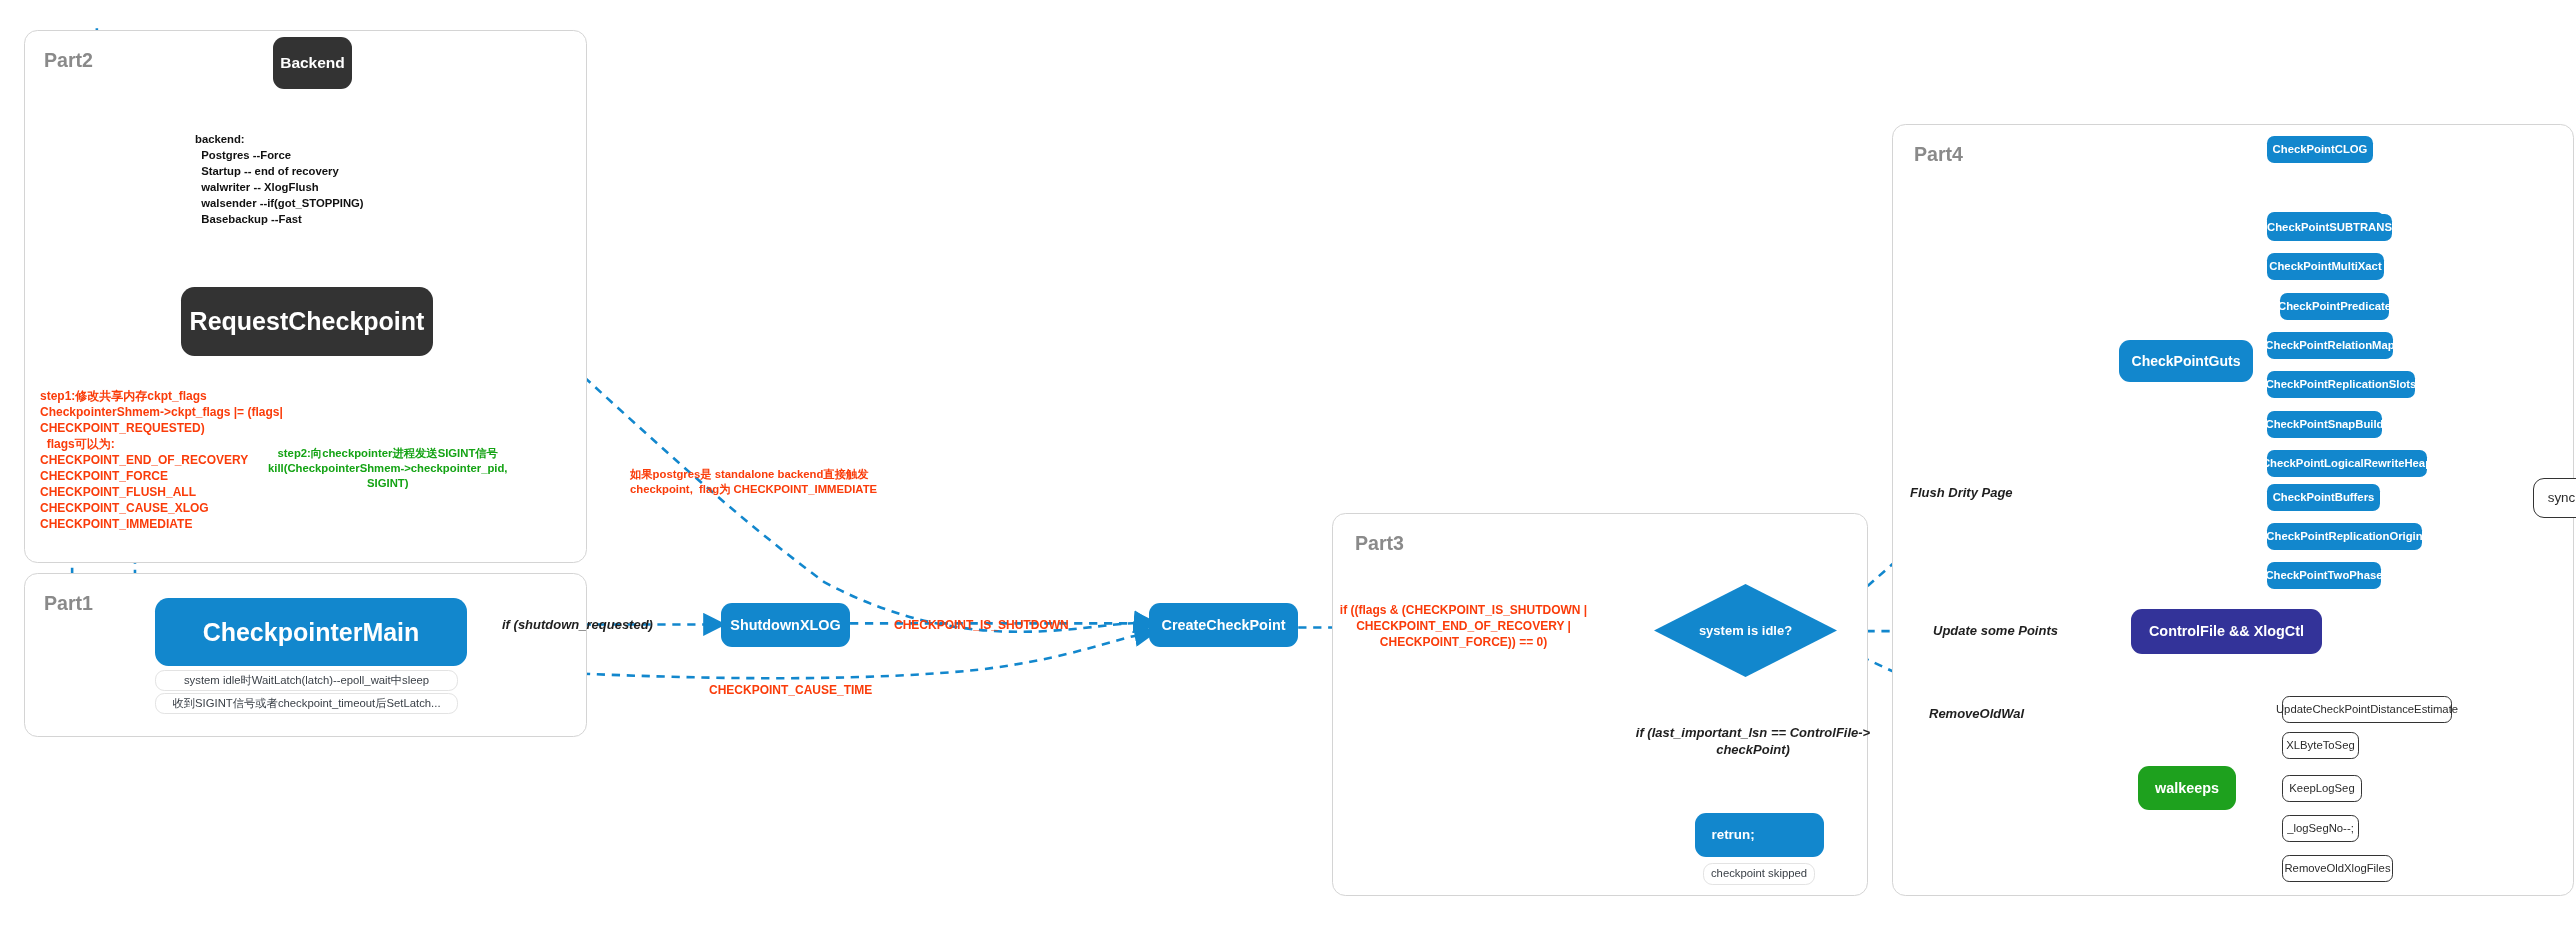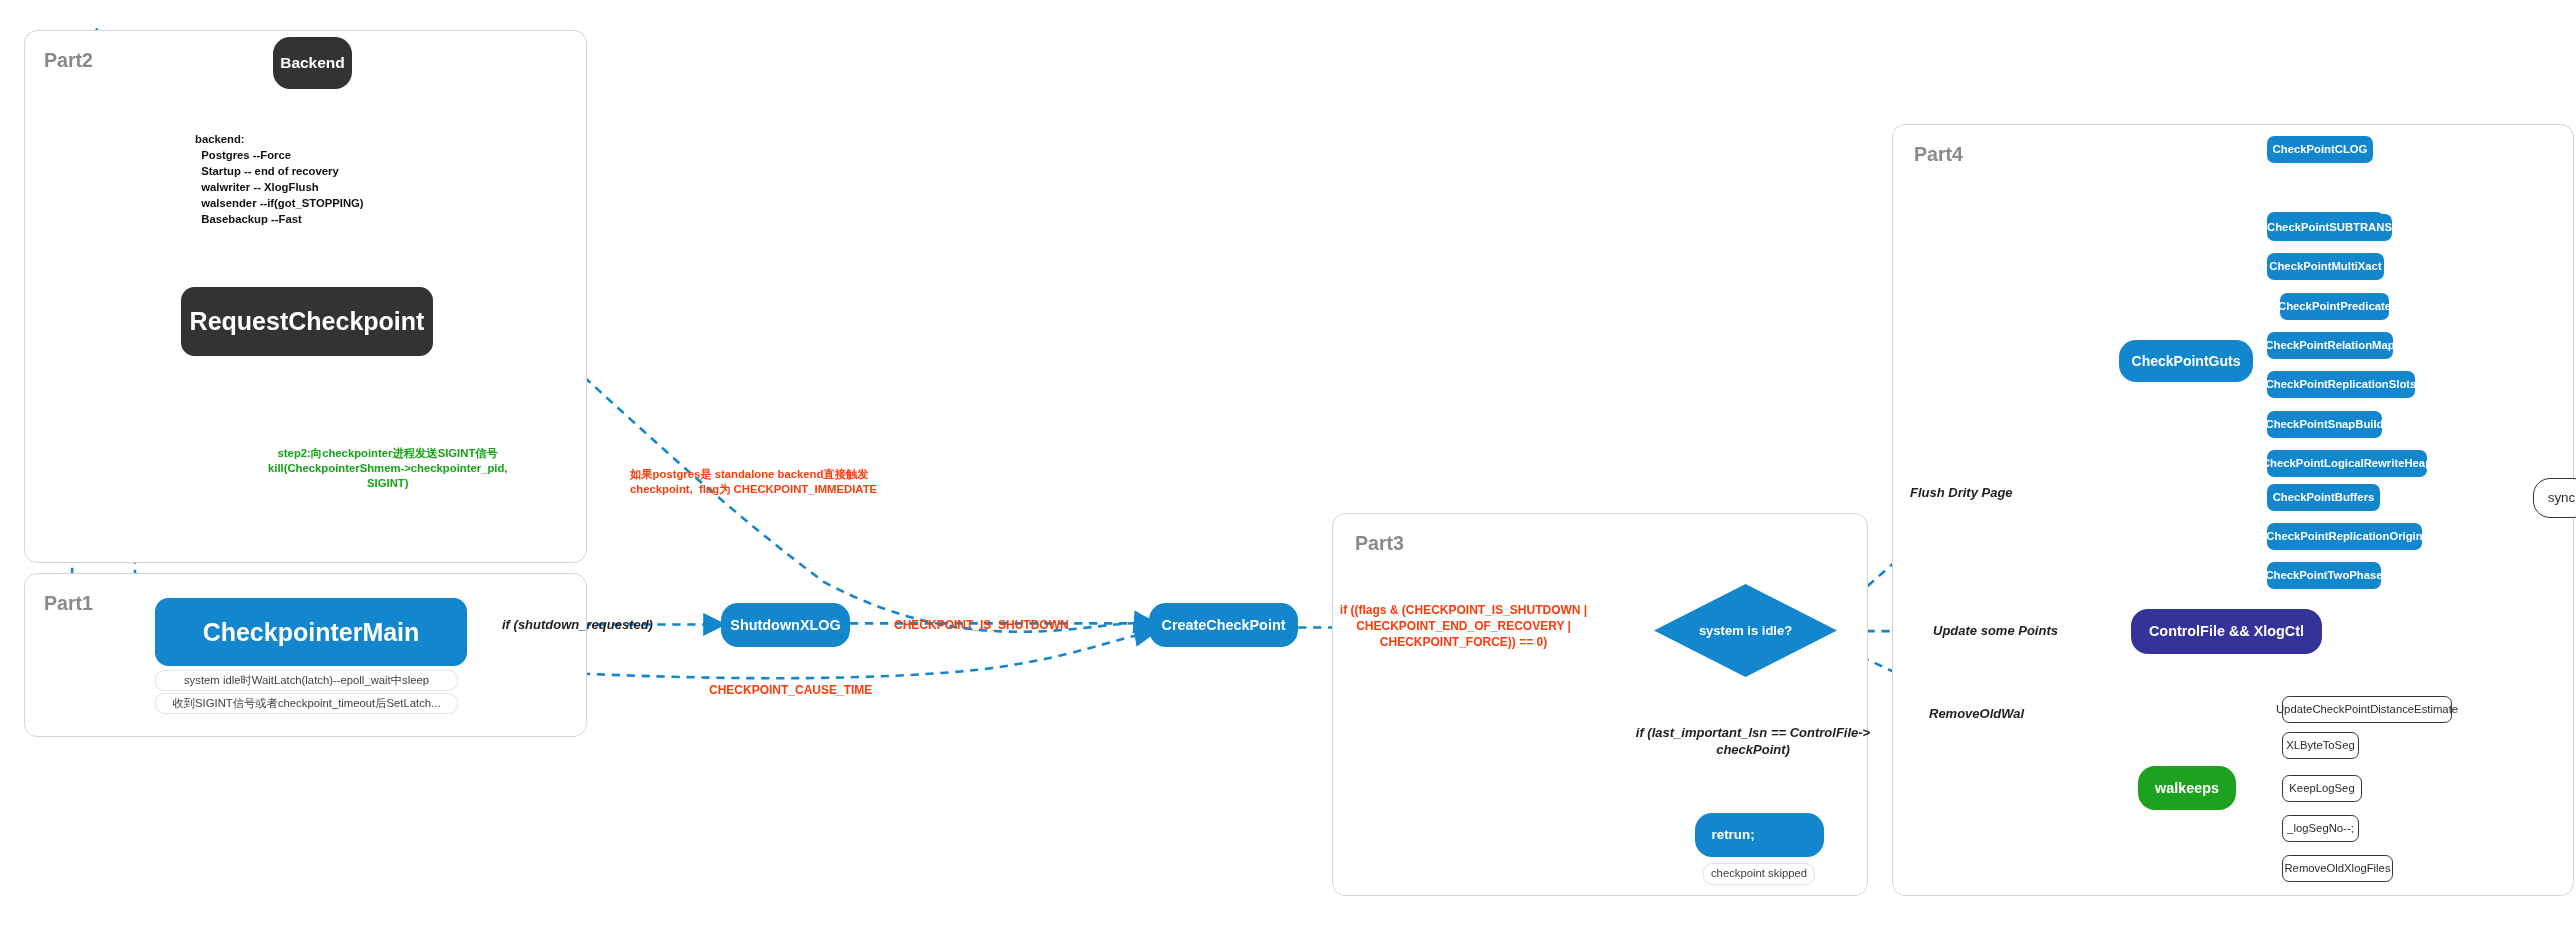--- a/index.html
+++ b/index.html
@@ -3,21 +3,21 @@
 <meta charset="utf-8">
 <style>
   html,body{margin:0;padding:0;background:#ffffff;}
   body{font-family:"Liberation Sans", sans-serif;}
   #canvas{position:relative;width:2631px;height:932px;background:#fff;overflow:hidden;}
 
   .group{position:absolute;border:1px solid #d4d4d4;border-radius:13.4px;background:#fff;}
   .group-label{position:absolute;font-size:19.6px;font-weight:bold;color:#8a8a8a;font-family:"Liberation Sans",sans-serif;}
 
   .node{position:absolute;display:flex;align-items:center;justify-content:center;
-        border-radius:17px;box-sizing:border-box;text-align:center;line-height:1.15;}
+        border-radius:11px;box-sizing:border-box;text-align:center;line-height:1.15;}
   .node.dark{background:#333333;color:#fff;font-weight:bold;}
   .node.blue{background:#1287cd;color:#fff;font-weight:bold;}
   .node.navy{background:#333399;color:#fff;font-weight:bold;}
   .node.green{background:#1ea11e;color:#fff;font-weight:bold;}
   .node.outline{background:#fff;color:#2b2b2b;border:1.3px solid #333333;font-weight:normal;}
   .node.pill{background:#fff;color:#3b4148;border:0.8px solid #e3e3e3;border-radius:9.3px;font-weight:normal;}
 
   .diamond{position:absolute;}
   .diamond .dshape{position:absolute;inset:0;background:#1287cd;
       clip-path:polygon(50% 0%,100% 50%,50% 100%,0% 50%);}
@@ -170,20 +170,29 @@
       <div class="node outline" style="left: 2282px; top: 855px; width: 111px; height: 27px; font-size: 11.3px; border-radius: 7.2px; border-width: 1px;">RemoveOldXlogFiles</div>
     </div>
 
   <div class="lbl plain" style="left:195px;top:131px;font-size:11.3px;line-height:1.42;">backend:
   Postgres --Force
   Startup -- end of recovery
   walwriter -- XlogFlush
   walsender --if(got_STOPPING)
   Basebackup --Fast</div>
 
+  <div class="lbl red-lg" style="left:40px;top:389px;line-height:1.33;">step1:修改共享内存ckpt_flags
+CheckpointerShmem-&gt;ckpt_flags |= (flags|
+CHECKPOINT_REQUESTED)
+  flags可以为:
+CHECKPOINT_END_OF_RECOVERY
+CHECKPOINT_FORCE
+CHECKPOINT_FLUSH_ALL
+CHECKPOINT_CAUSE_XLOG
+CHECKPOINT_IMMEDIATE</div>
 
   <div class="lbl green" style="left:268px;top:446px;text-align:center;line-height:1.33;">step2:向checkpointer进程发送SIGINT信号
 kill(CheckpointerShmem-&gt;checkpointer_pid,
 SIGINT)</div>
 
   <div class="node pill" style="left:155px;top:670px;width:303px;height:20.6px;font-size:11.3px;">system idle时WaitLatch(latch)--epoll_wait中sleep</div>
   <div class="node pill" style="left:155px;top:693px;width:303px;height:20.6px;font-size:11.3px;">收到SIGINT信号或者checkpoint_timeout后SetLatch...</div>
 
   <div class="lbl red" style="left:630px;top:467px;line-height:1.32;">如果postgres是 standalone backend直接触发
 checkpoint,  flag为 CHECKPOINT_IMMEDIATE</div>

